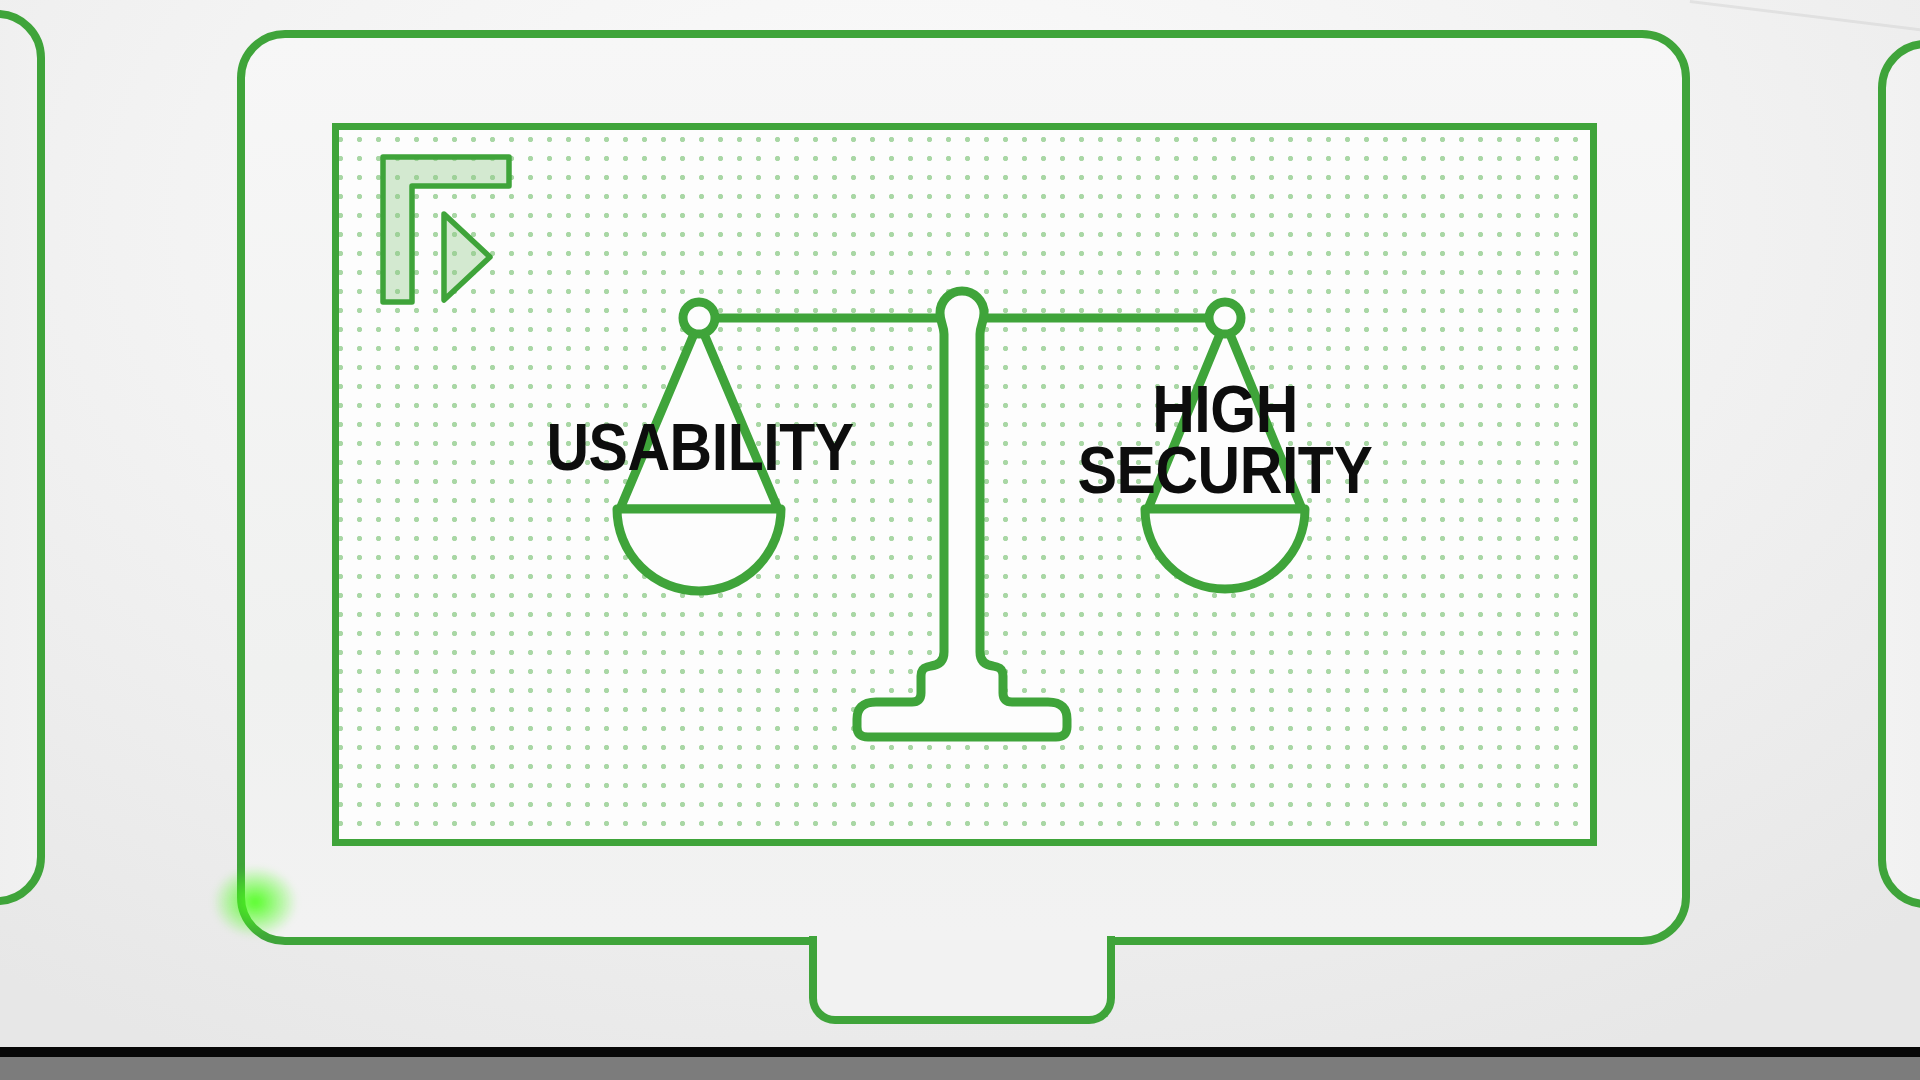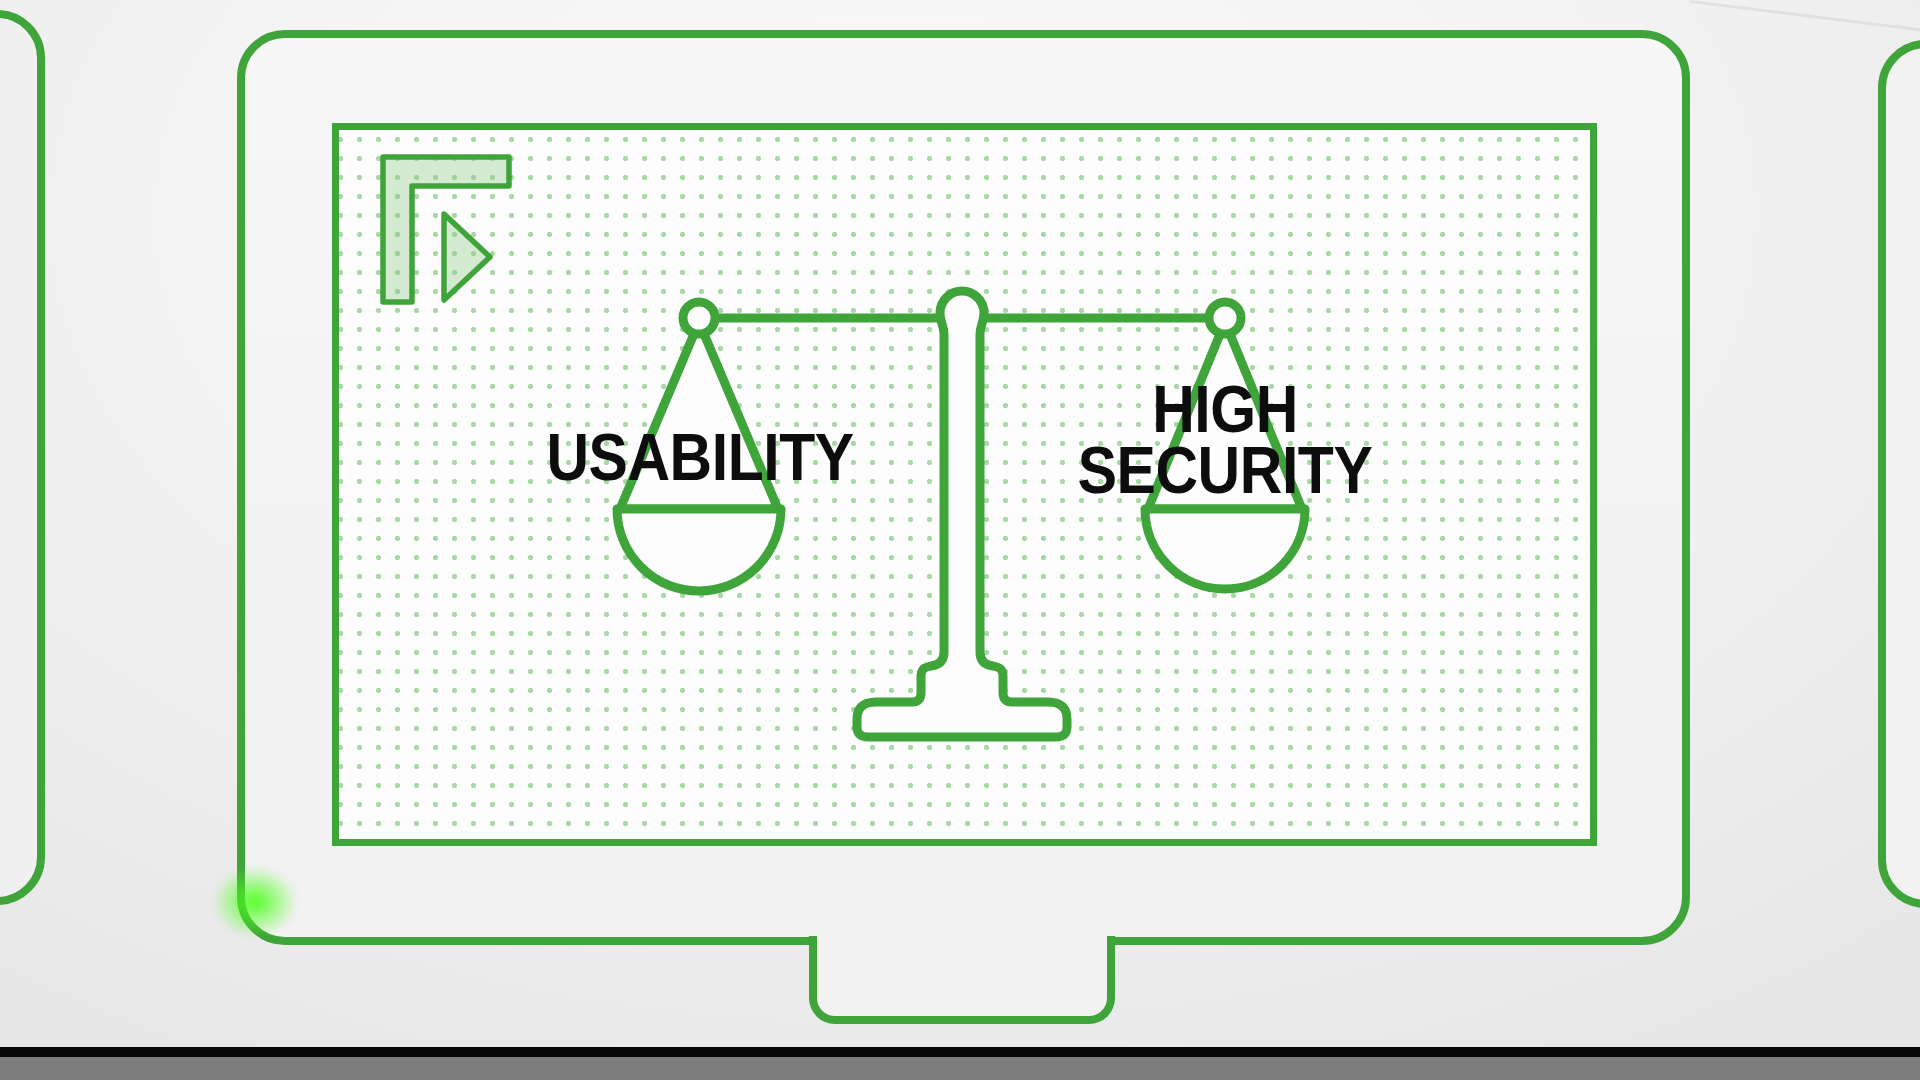--- a/index.html
+++ b/index.html
@@ -57,21 +57,21 @@
   }
   
   svg.overlay{position:absolute;left:0;top:0;width:1920px;height:1080px;pointer-events:none;}
   
   .pan-label{
     position:absolute;color:var(--ink);font-weight:700;
     font-size:67px;line-height:61px;text-align:center;white-space:nowrap;
     transform:translateX(-50%);
   }
   .pan-label .squeeze{display:inline-block;transform:scaleX(0.88);transform-origin:50% 50%;letter-spacing:-0.5px;}
-  .label-usability{left:700px;top:426px;text-align:right;}
+  .label-usability{left:700px;top:416px;text-align:right;}
   .label-high-security{left:1225px;top:378px;}
   .label-high-security .line{display:block;}
   
   .band-black{position:absolute;left:0;top:1047px;width:1920px;height:10px;background:var(--band-black);}
   .band-gray{position:absolute;left:0;top:1057px;width:1920px;height:23px;background:var(--band-gray);}
 </style>
 </head>
 <body>
 
 <div class="stage">

